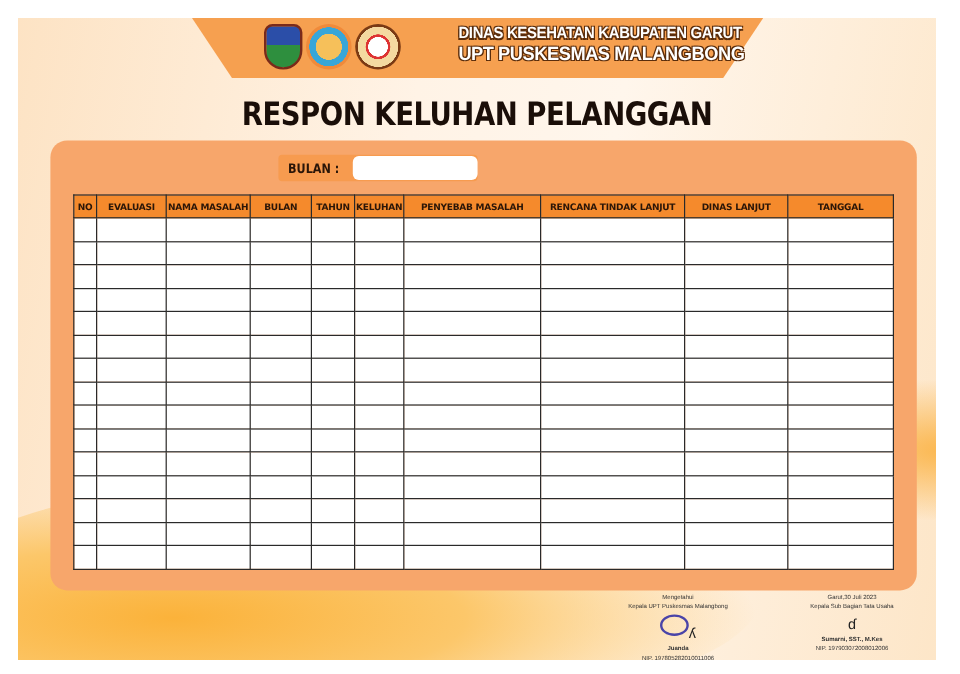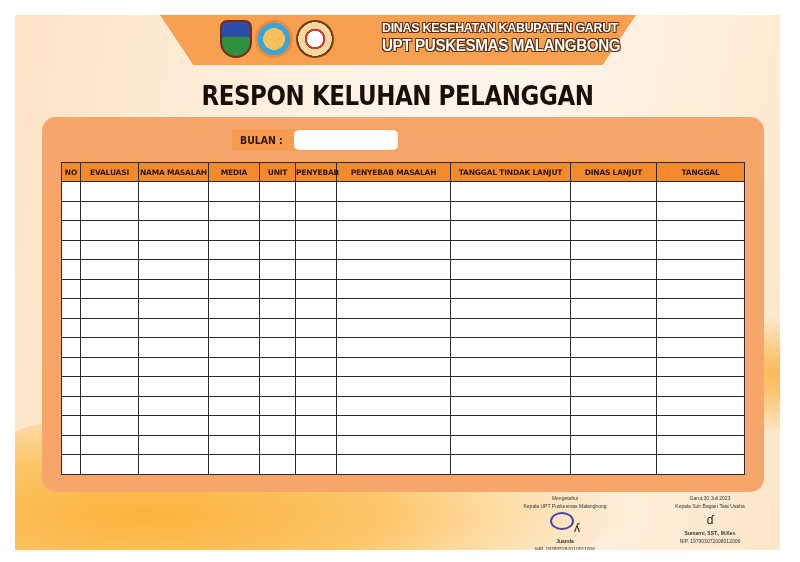--- a/index.html
+++ b/index.html
@@ -73,25 +73,25 @@
           <col style="width:114px">
           <col style="width:120px">
         <col style="width:86px">
           <col style="width:88px">
       </colgroup>
       <thead>
         <tr>
           <th>NO</th>
           <th>EVALUASI</th>
           <th>NAMA MASALAH</th>
-          <th>MEDIA</th>
-          <th>UNIT</th>
-          <th>PENYEBAB</th>
+          <th>BULAN</th>
+          <th>TAHUN</th>
+          <th>KELUHAN</th>
           <th>PENYEBAB MASALAH</th>
-          <th>TANGGAL TINDAK LANJUT</th>
+          <th>RENCANA TINDAK LANJUT</th>
           <th>DINAS LANJUT</th>
           <th>TANGGAL</th>
         </tr>
       </thead>
       <tbody id="tbody">
           <tr>
             <td></td>
             <td></td>
             <td></td>
             <td></td>

